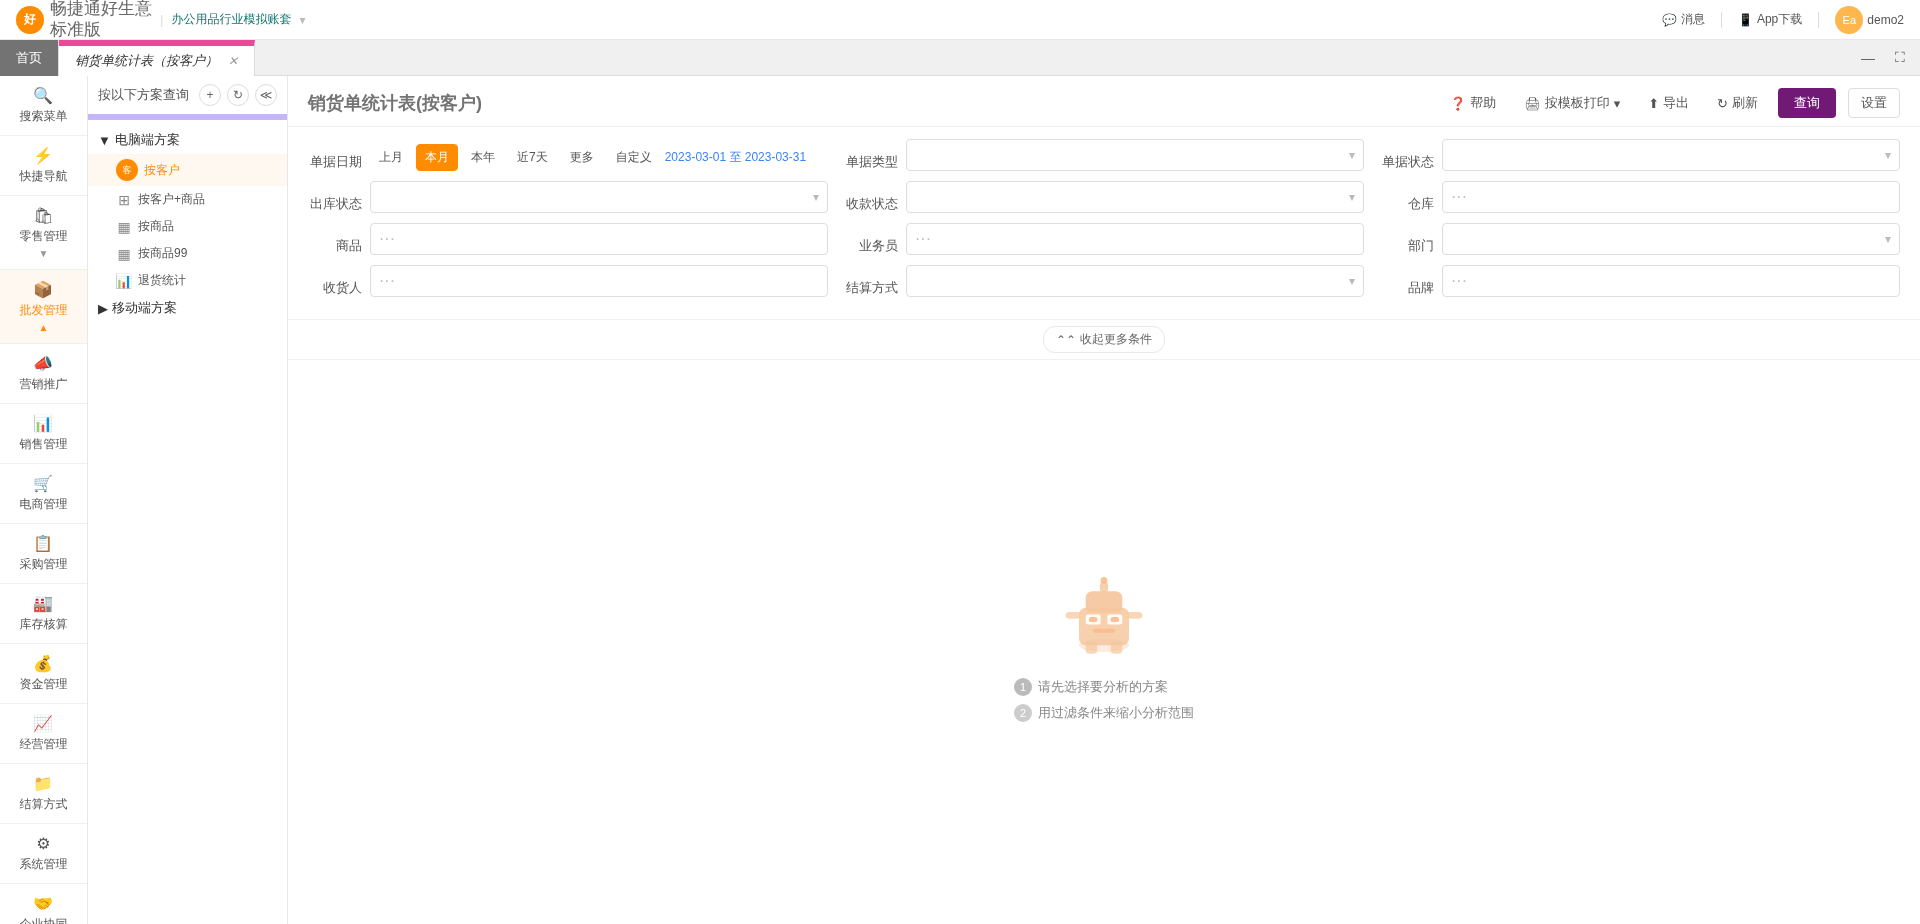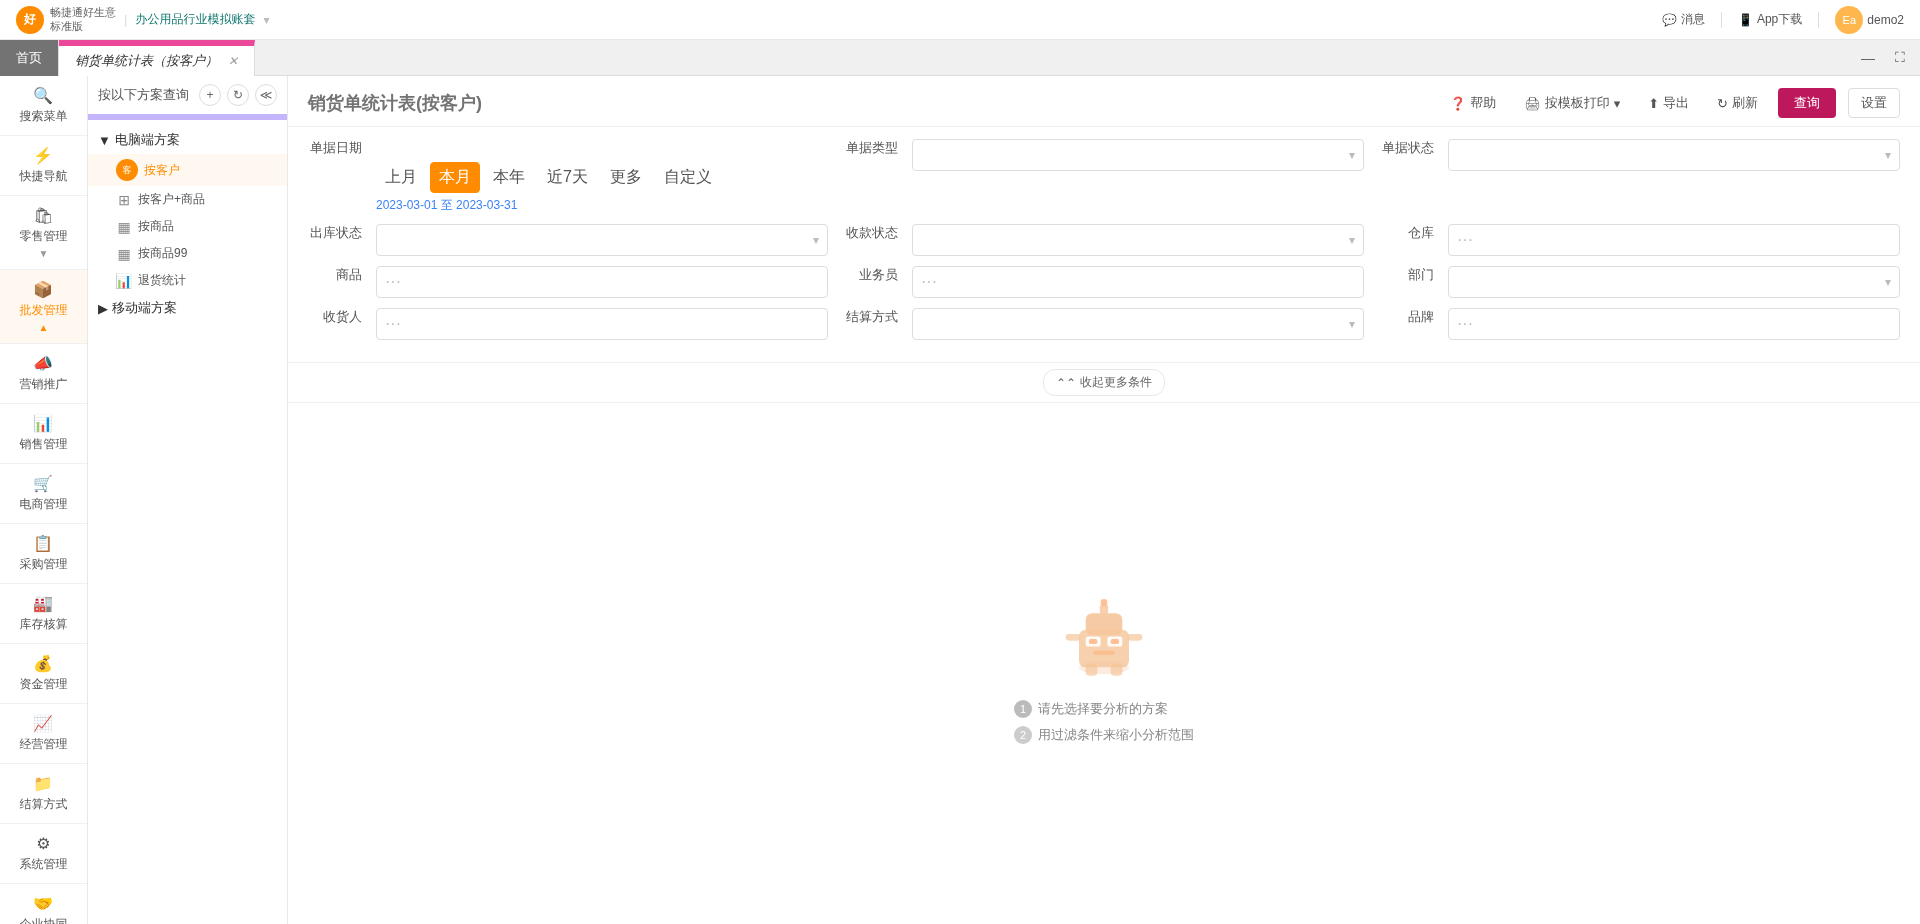--- a/index.html
+++ b/index.html
@@ -32,21 +32,21 @@
       background: #ff8c00;
       border-radius: 50%;
       display: flex;
       align-items: center;
       justify-content: center;
       color: white;
       font-size: 12px;
       font-weight: bold;
     }
     .logo-text {
-      font-size: 11px;
+      font-size: 17px;
       color: #666;
       line-height: 1.2;
     }
     .breadcrumb-label {
       color: #0f766e;
       font-size: 12px;
     }
     .top-header-right {
       display: flex;
       align-items: center;
@@ -285,21 +285,21 @@
       display: flex;
       align-items: center;
       gap: 4px;
       color: #555;
       font-size: 13px;
       cursor: pointer;
       padding: 4px 8px;
       border-radius: 4px;
     }
     .page-action-btn.primary {
-      background: #be185d;
+      background: #701a75;
       color: white;
       border: none;
       padding: 6px 16px;
       border-radius: 4px;
     }
     .page-action-btn.secondary {
       border: 1px solid #ddd;
       background: white;
       padding: 5px 12px;
       border-radius: 4px;
@@ -307,45 +307,44 @@
 
     
     .filter-section {
       padding: 12px 20px;
       border-bottom: 1px solid #f0f0f0;
       flex-shrink: 0;
     }
     .date-shortcut {
       padding: 4px 8px;
       border-radius: 4px;
-      font-size: 16px;
+      font-size: 12px;
       cursor: pointer;
       color: #555;
       border: 1px solid transparent;
-      margin-top: 23px;
     }
     .date-shortcut.active {
       background: #ff8c00;
       color: white;
       border-color: #ff8c00;
     }
     .date-range-text {
       font-size: 12px;
       color: #3b82f6;
     }
     .three-col {
       display: grid;
       grid-template-columns: 1fr 1fr 1fr;
       gap: 16px;
       margin-bottom: 10px;
     }
     .filter-field {
       display: flex;
-      align-items: flex-start;
-      gap: 14px;
+      align-items: flex-end;
+      gap: 8px;
     }
     .filter-field-label {
       min-width: 54px;
       color: #555;
       font-size: 13px;
       text-align: right;
       white-space: nowrap;
     }
     .filter-field-control {
       flex: 1;

